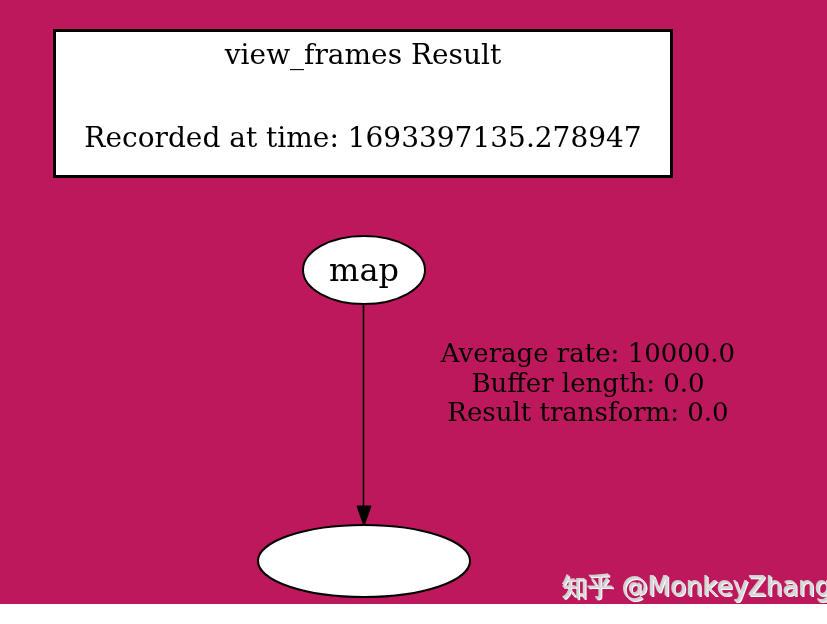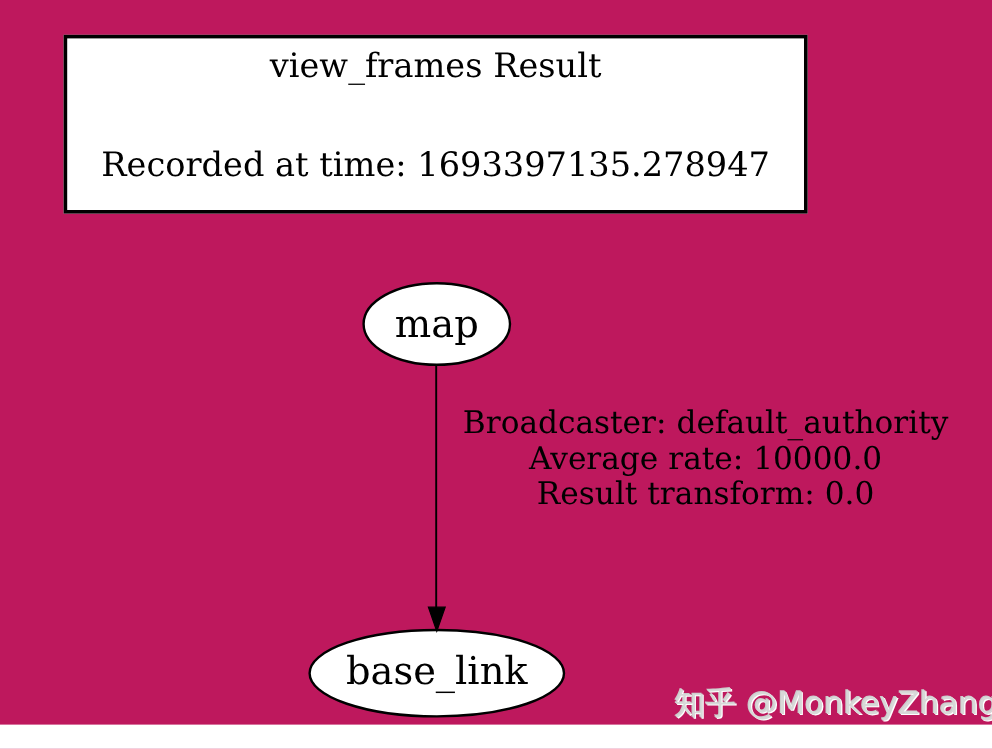--- a/index.html
+++ b/index.html
@@ -98,23 +98,22 @@
   </div>
 
   <svg class="shape-layer" viewBox="0 0 827 624">
     <ellipse cx="364" cy="270" rx="61" ry="34" fill="#ffffff" stroke="#000000" stroke-width="2"></ellipse>
     <ellipse cx="364" cy="561" rx="106" ry="36" fill="#ffffff" stroke="#000000" stroke-width="2"></ellipse>
     <line x1="363.5" y1="304" x2="363.5" y2="507" stroke="#000000" stroke-width="1.6"></line>
     <polygon points="364,526 357,506 371,506" fill="#000000" stroke="#000000"></polygon>
   </svg>
 
   <div class="node-label map">map</div>
-  <div class="node-label base-link">base_link</div>
 
   <div class="edge-label">
-    <div>Broadcaster: default_authority</div>
     <div>Average rate: 10000.0</div>
+    <div>Buffer length: 0.0</div>
     <div>Result transform: 0.0</div>
   </div>
 
   <div class="watermark">知乎 @MonkeyZhang</div>
 
 </div>
 
 </body></html>

